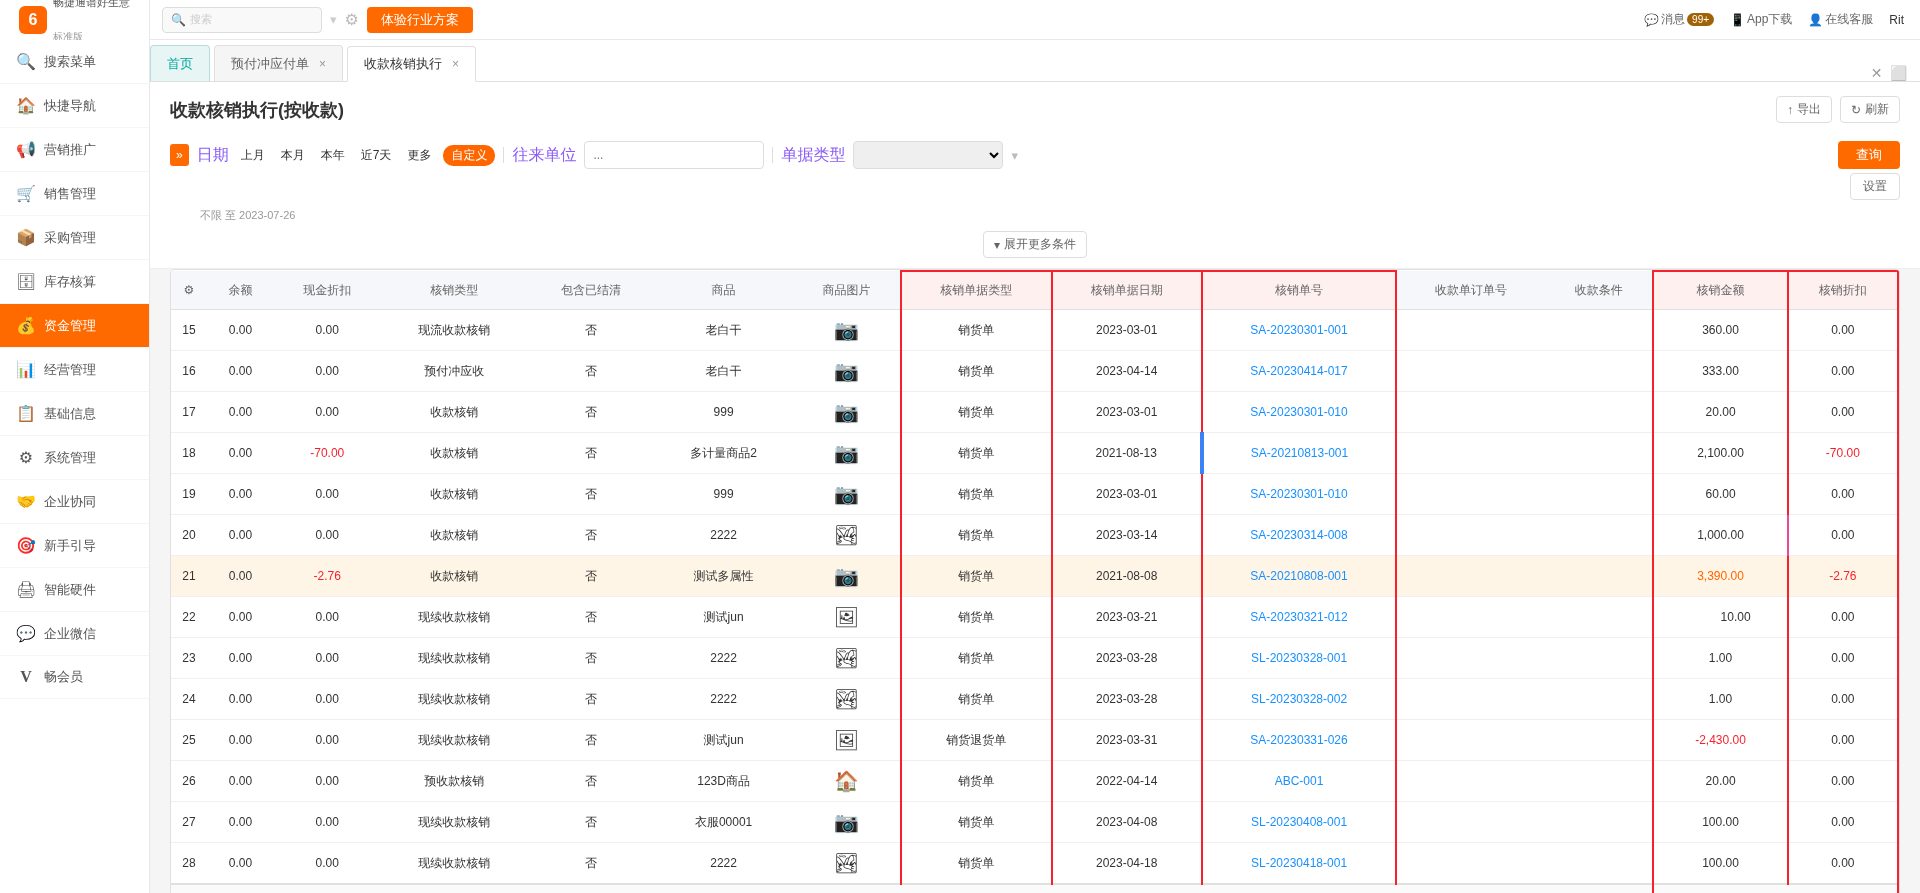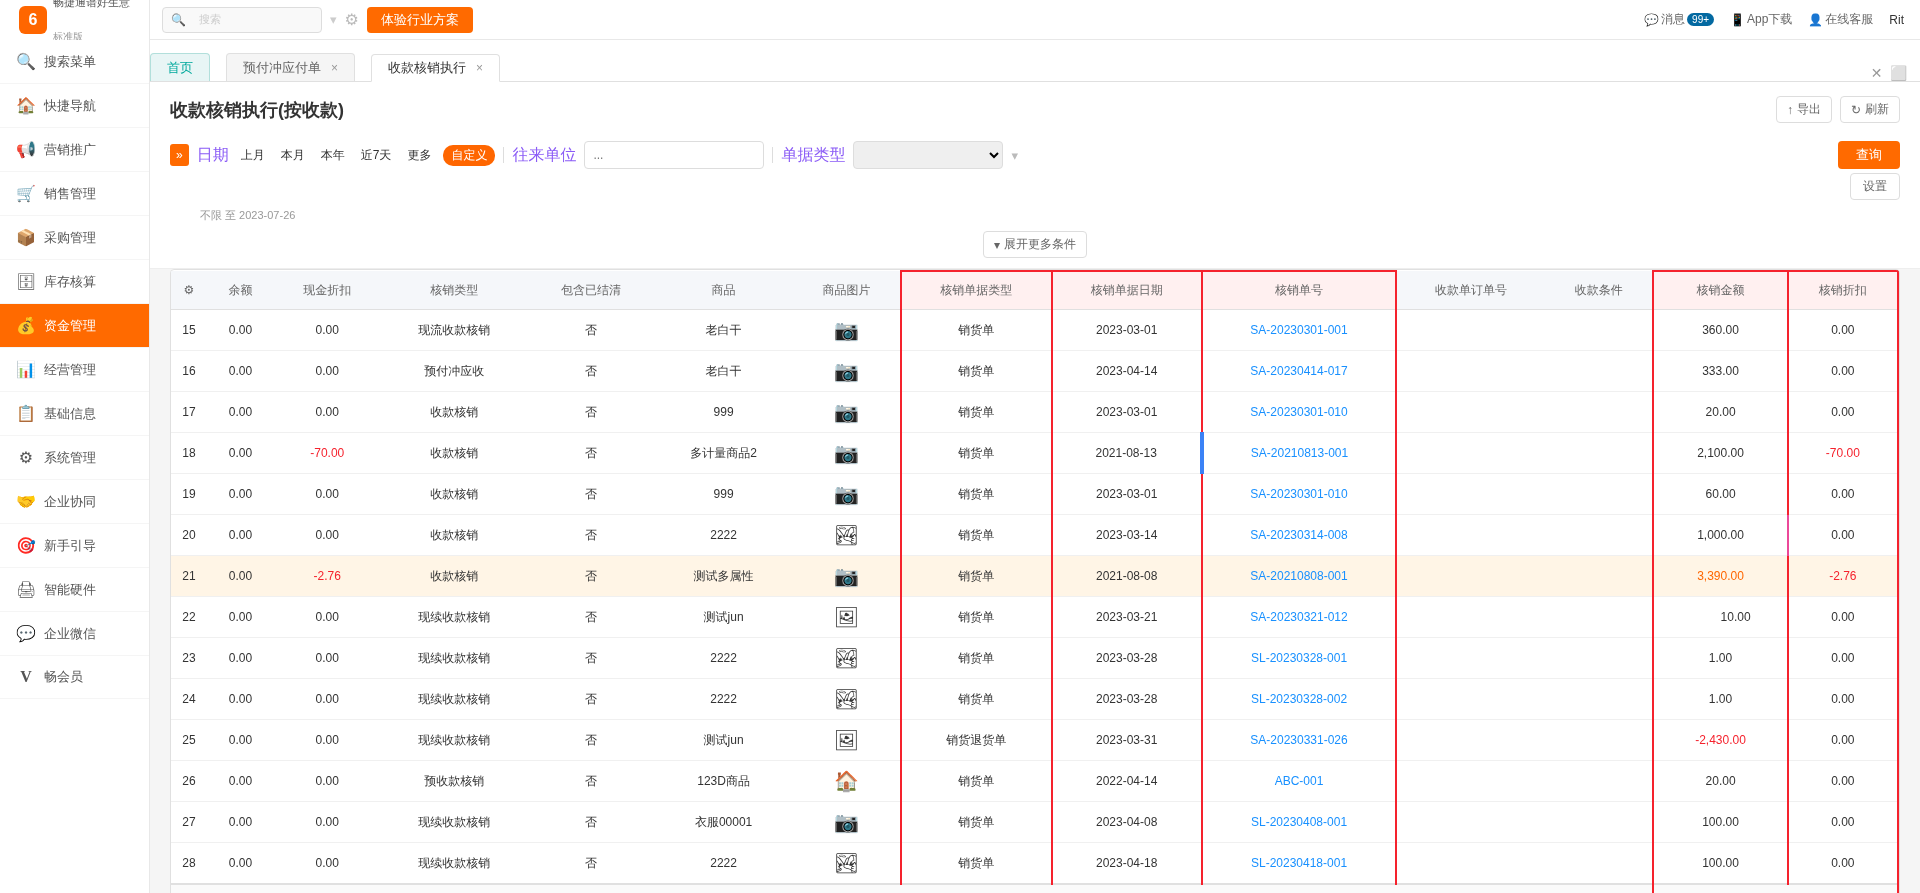--- a/index.html
+++ b/index.html
@@ -1,37 +1,37 @@
 <!DOCTYPE html>
 <html><head>
   <meta charset="utf-8">
   <style>
     * { box-sizing: border-box; margin: 0; padding: 0; }
     body { font-family: "Microsoft YaHei", "PingFang SC", Arial, sans-serif; font-size: 13px; background: #f5f5f5; color: #333; overflow: hidden; }
     .logo-icon { width: 28px; height: 28px; background: #f60; border-radius: 6px; display: flex; align-items: center; justify-content: center; color: #fff; font-size: 16px; font-weight: bold; }
     .top-bar-btn { background: #ff6a00; color: #fff; border: none; border-radius: 4px; padding: 4px 14px; font-size: 13px; cursor: pointer; }
     .top-bar-right { display: flex; align-items: center; gap: 16px; font-size: 12px; color: #666; }
-    .badge { background: #0369a1; color: #fff; border-radius: 10px; padding: 1px 5px; font-size: 10px; }
+    .badge { background: #a16207; color: #fff; border-radius: 10px; padding: 1px 5px; font-size: 10px; }
 
     
     .layout { display: flex; height: calc(100vh - 40px); }
 
     
     .sidebar { width: 150px; background: #fff; border-right: 1px solid #e8e8e8; display: flex; flex-direction: column; overflow-y: auto; }
     .sidebar-item { display: flex; align-items: center; gap: 8px; padding: 12px 16px; cursor: pointer; font-size: 13px; color: #555; border-bottom: 1px solid #f5f5f5; }
     .sidebar-item.active { background: #ff6a00; color: #fff; }
     .sidebar-item.active .sidebar-icon { color: #fff; }
     .sidebar-icon { font-size: 16px; width: 20px; text-align: center; }
 
     
     .main { flex: 1; display: flex; flex-direction: column; overflow: hidden; }
 
     
     .tab-bar { height: 42px; background: #fff; display: flex; align-items: flex-end; padding: 0 0 0 0; border-bottom: 1px solid #e0e0e0; }
-    .tab { height: 28px; padding: 0 16px; display: flex; align-items: center; gap: 6px; font-size: 13px; cursor: pointer; border: 1px solid #e0e0e0; border-bottom: none; border-radius: 4px 4px 0 0; background: #f5f5f5; color: #666; margin-right: 16px; }
+    .tab { height: 36px; padding: 0 16px; display: flex; align-items: center; gap: 6px; font-size: 13px; cursor: pointer; border: 1px solid #e0e0e0; border-bottom: none; border-radius: 4px 4px 0 0; background: #f5f5f5; color: #666; margin-right: 4px; }
     .tab.active { background: #fff; color: #333; border-bottom: 1px solid #fff; margin-bottom: -1px; }
     .tab.home { background: #e8f5f5; color: #00a99d; border-color: #b2dfdb; }
     .tab-close { font-size: 12px; color: #999; margin-left: 4px; cursor: pointer; }
 
     
     .page-header { padding: 14px 20px 8px 20px; background: #fff; display: flex; align-items: center; justify-content: space-between; }
     .page-title { font-size: 18px; font-weight: bold; color: #333; }
     .page-actions { display: flex; gap: 8px; }
     .action-btn { display: flex; align-items: center; gap: 4px; font-size: 12px; color: #666; cursor: pointer; border: 1px solid #ddd; border-radius: 4px; padding: 4px 10px; background: #fff; }
 
@@ -85,21 +85,21 @@
   <div class="sidebar-logo-area" style="width:150px;flex-direction:row;gap:6px;border-bottom:none;padding:0 12px;">
     <div class="logo-icon">6</div>
     <div style="font-size:11px;color:#555;line-height:1.4;">
       <div>畅捷通谱好生意</div>
       <div style="color:#999;font-size:10px;margin-top:20px;">标准版</div>
     </div>
   </div>
   <div style="flex:1;display:flex;align-items:center;gap:8px;padding:0 12px;">
     <div style="height:26px;border:1px solid #ddd;border-radius:4px;padding:0 8px;font-size:12px;background:#f9f9f9;color:#bbb;display:flex;align-items:center;gap:4px;min-width:160px;">
       <span>🔍</span>
-      <span style="color:#ccc;font-size:11px;margin-left:9px;">搜索</span>
+      <span style="color:#ccc;font-size:11px;">搜索</span>
     </div>
     <span style="color:#ccc;">▾</span>
     <span style="color:#bbb;font-size:16px;">⚙</span>
     <button class="top-bar-btn">体验行业方案</button>
   </div>
   <div class="top-bar-right">
     <span style="display:flex;align-items:center;gap:2px;">
       <span>💬</span>
       <span>消息</span>
       <span class="badge">99+</span>

